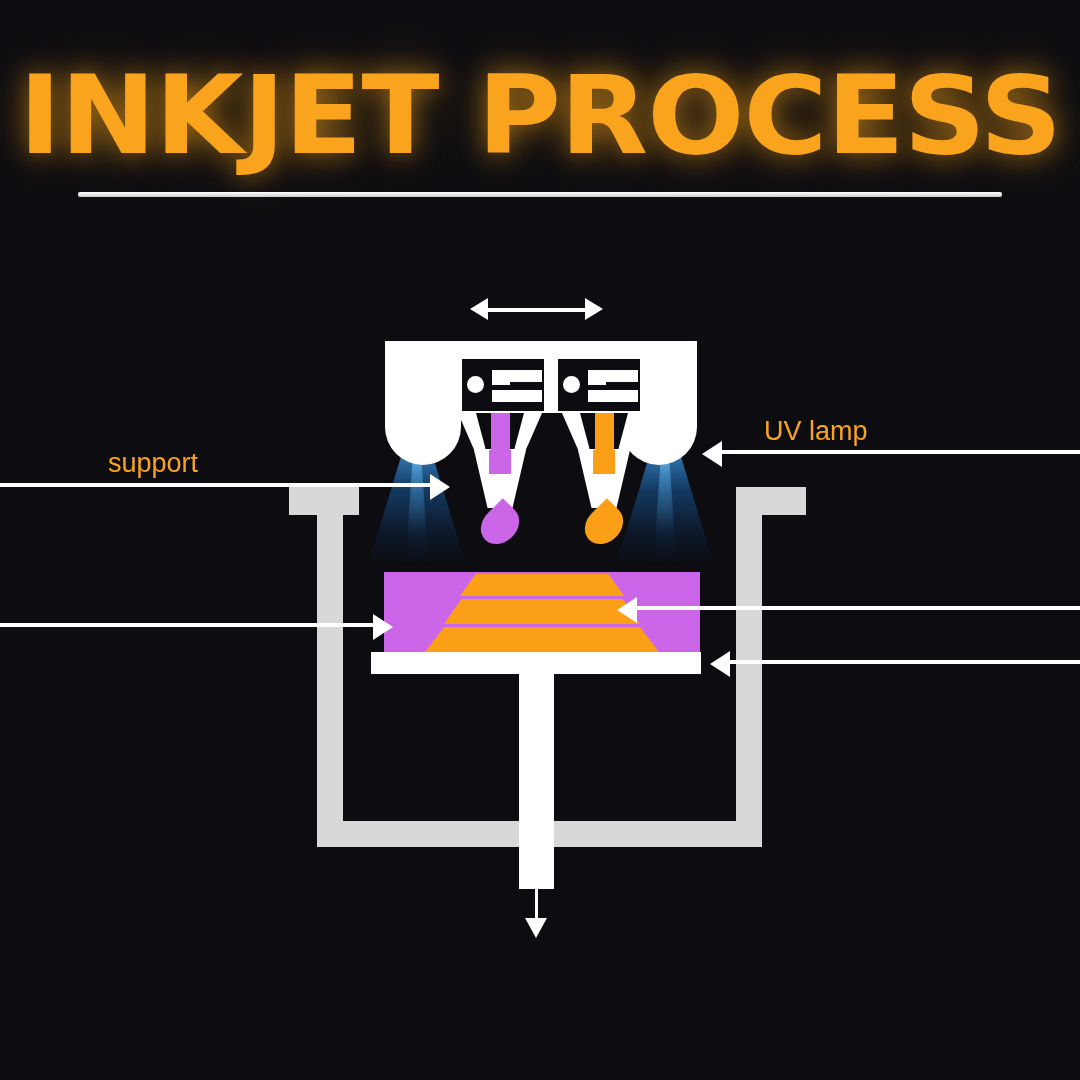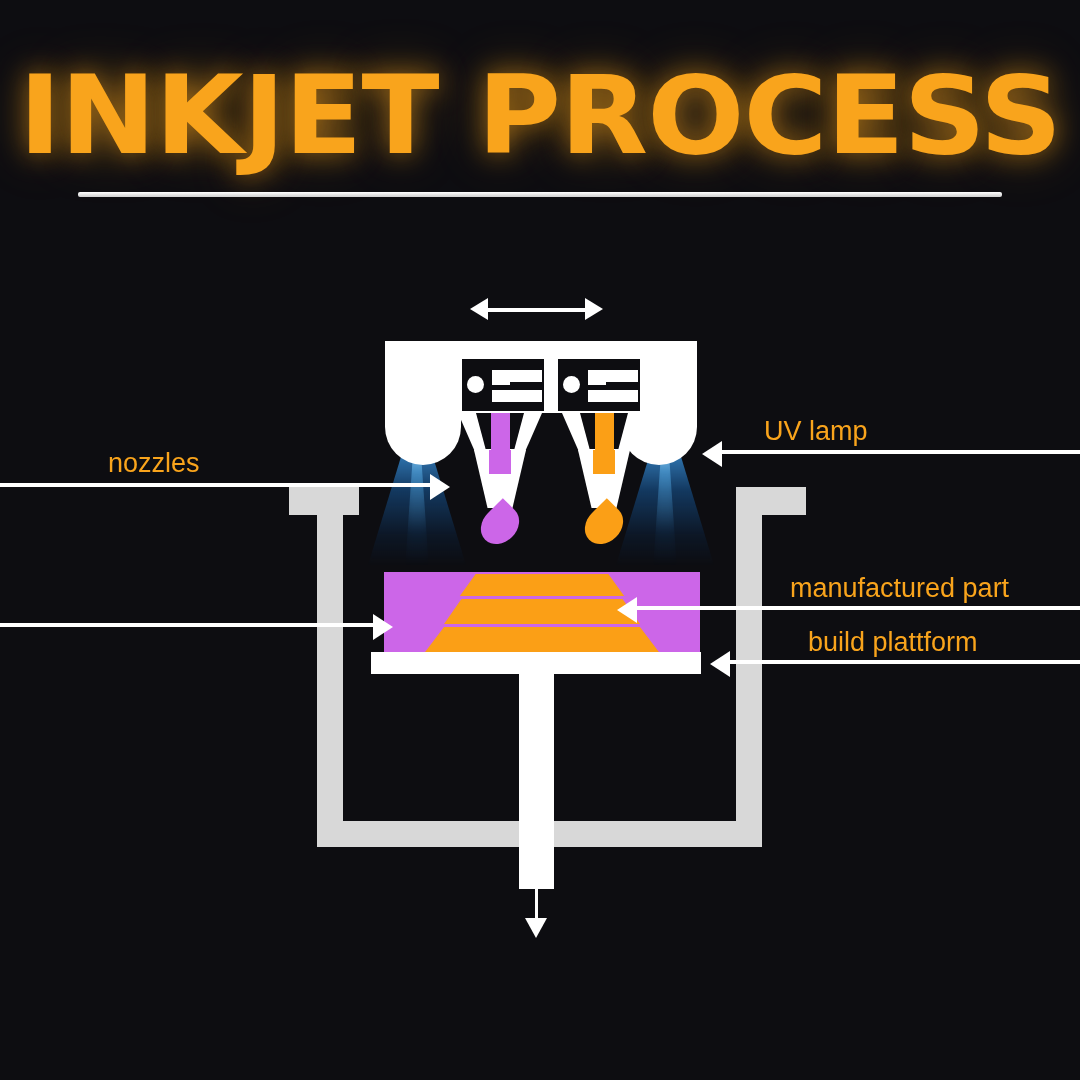--- a/index.html
+++ b/index.html
@@ -212,43 +212,41 @@
                 clip-path:polygon(19% 0,81% 0,87% 100%,13% 100%);"></div>
   </div>
 
   <div id="platform"></div>
   <div id="shaft"></div>
   <div>
     <div class="thinline" style="left:535px;top:889px;height:42px;"></div>
     <div class="downhead" style="left:525px;top:918px;"></div>
   </div>
 
-  <div class="lbl" style="left:108px;top:448px;">nozzles</div>
+  <div class="lbl" style="left:108px;top:448px;">support</div>
   <div>
     <div class="leader" style="left:0;top:483px;width:432px;"></div>
     <div class="ahead right" style="left:430px;top:474px;"></div>
   </div>
 
   <div class="lbl" style="left:764px;top:416px;">UV lamp</div>
   <div>
     <div class="leader" style="left:720px;top:450px;width:360px;"></div>
     <div class="ahead left" style="left:702px;top:441px;"></div>
   </div>
 
   <div>
     <div class="leader" style="left:0;top:623px;width:375px;"></div>
     <div class="ahead right" style="left:373px;top:614px;"></div>
   </div>
 
-  <div class="lbl" style="left:790px;top:573px;">manufactured part</div>
   <div>
     <div class="leader" style="left:636px;top:606px;width:444px;"></div>
     <div class="ahead left" style="left:617px;top:597px;"></div>
   </div>
 
-  <div class="lbl" style="left:808px;top:627px;">build plattform</div>
   <div>
     <div class="leader" style="left:729px;top:660px;width:351px;"></div>
     <div class="ahead left" style="left:710px;top:651px;"></div>
   </div>
 
 
 </div>
 
 </body></html>

